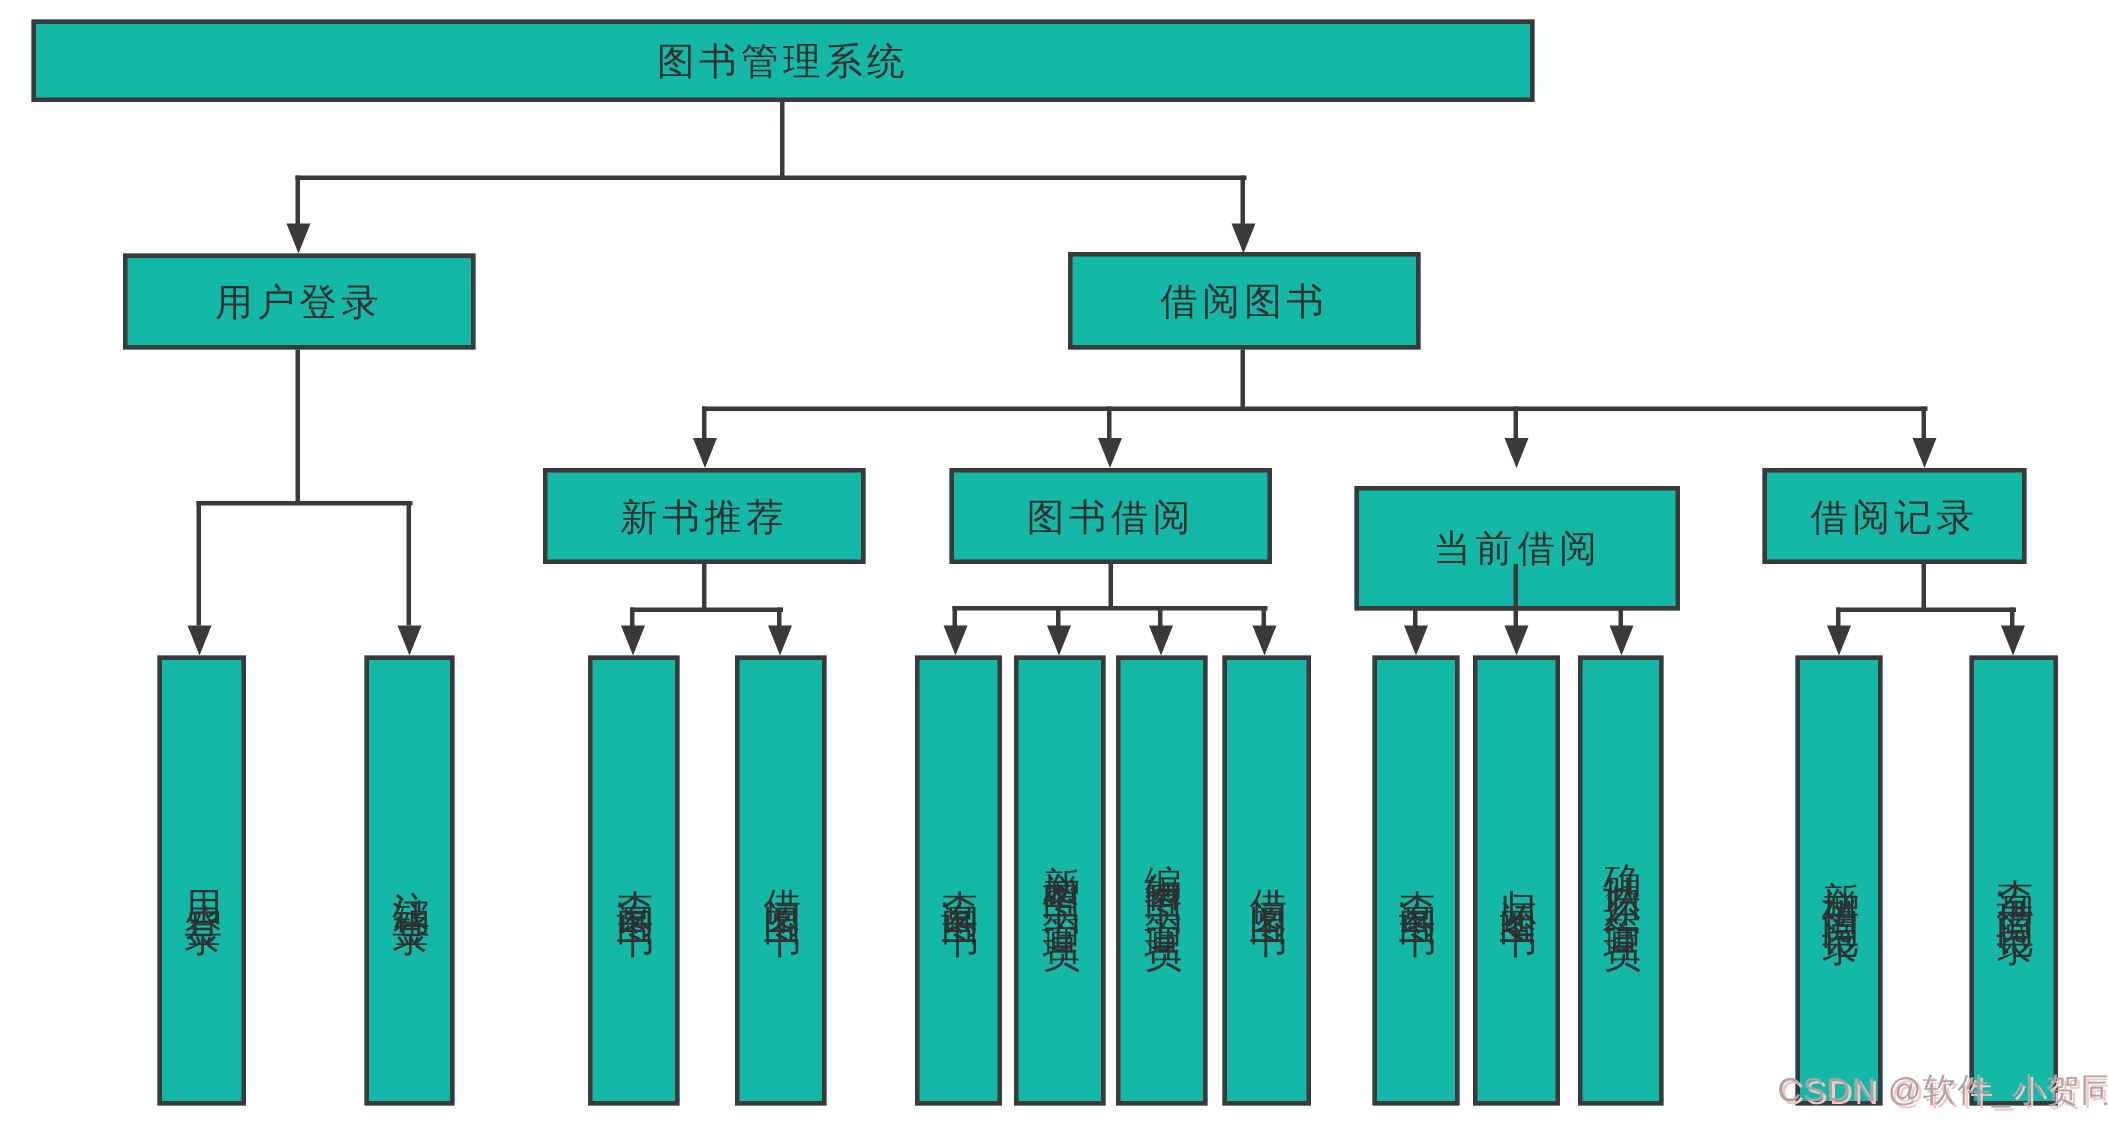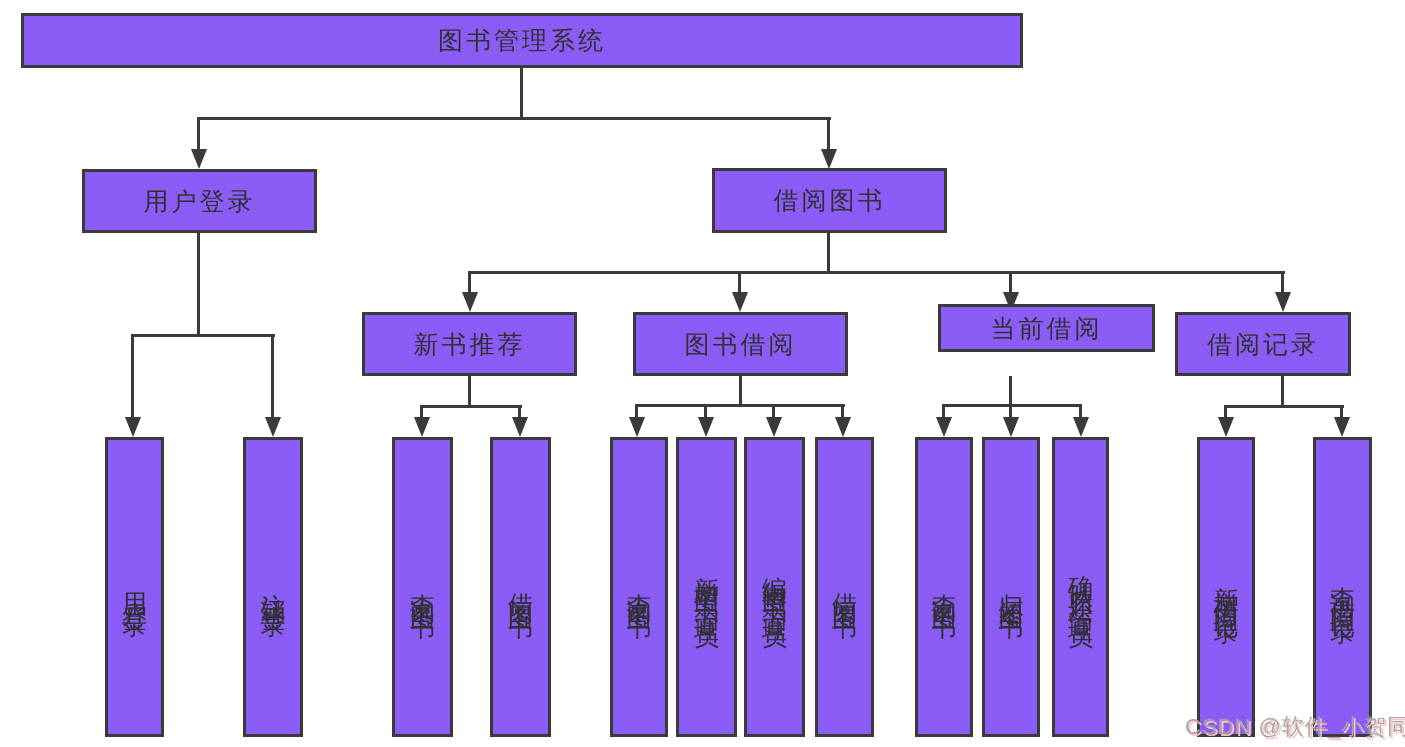--- a/index.html
+++ b/index.html
@@ -11,21 +11,21 @@
   }
   html,body{margin:0;padding:0;background:var(--bg);}
   #stage{
     position:relative;width:1405px;height:747px;overflow:hidden;
     background:var(--bg);
     font-family:"Liberation Sans","DejaVu Sans",sans-serif;
     color:var(--text);
   }
   .box{
     position:absolute;box-sizing:border-box;
-    border:3px solid var(--line);background:#8b5cf6;
+    border:3px solid var(--line);background:#14b8a6;
     display:flex;align-items:center;justify-content:center;
     font-size:25px;letter-spacing:3px;color:var(--text);
     white-space:nowrap;
   }
   .vbox span{
     writing-mode:vertical-rl;text-orientation:mixed;
     letter-spacing:7px;line-height:1;white-space:nowrap;
   }
   .hl,.vl{position:absolute;background:var(--line);}
   .hl{height:3px;}
@@ -88,21 +88,21 @@
   <div class="arrow" style="left:1003px;top:292px;"></div>
   <div class="vl" style="left:1281px;top:271px;height:23px;"></div>
   <div class="arrow" style="left:1275px;top:292px;"></div>
 
   <div class="box" style="left:633px;top:312px;width:215px;height:64px;">
     <span>图书借阅</span>
   </div>
   <div class="box" style="left:362px;top:312px;width:215px;height:64px;">
     <span>新书推荐</span>
   </div>
-  <div class="box" style="left:903px;top:304px;width:217px;height:48px;margin-left:35px;">
+  <div class="box" style="left:903px;top:324px;width:217px;height:83px;">
     <span>当前借阅</span>
   </div>
   <div class="box" style="left:1175px;top:312px;width:176px;height:64px;">
     <span>借阅记录</span>
   </div>
 
   <div class="vl" style="left:468px;top:376px;height:31px;"></div>
   <div class="hl" style="left:420px;top:405px;width:102px;"></div>
   <div class="vl" style="left:420px;top:405px;height:13px;"></div>
   <div class="arrow" style="left:414px;top:417px;"></div>

